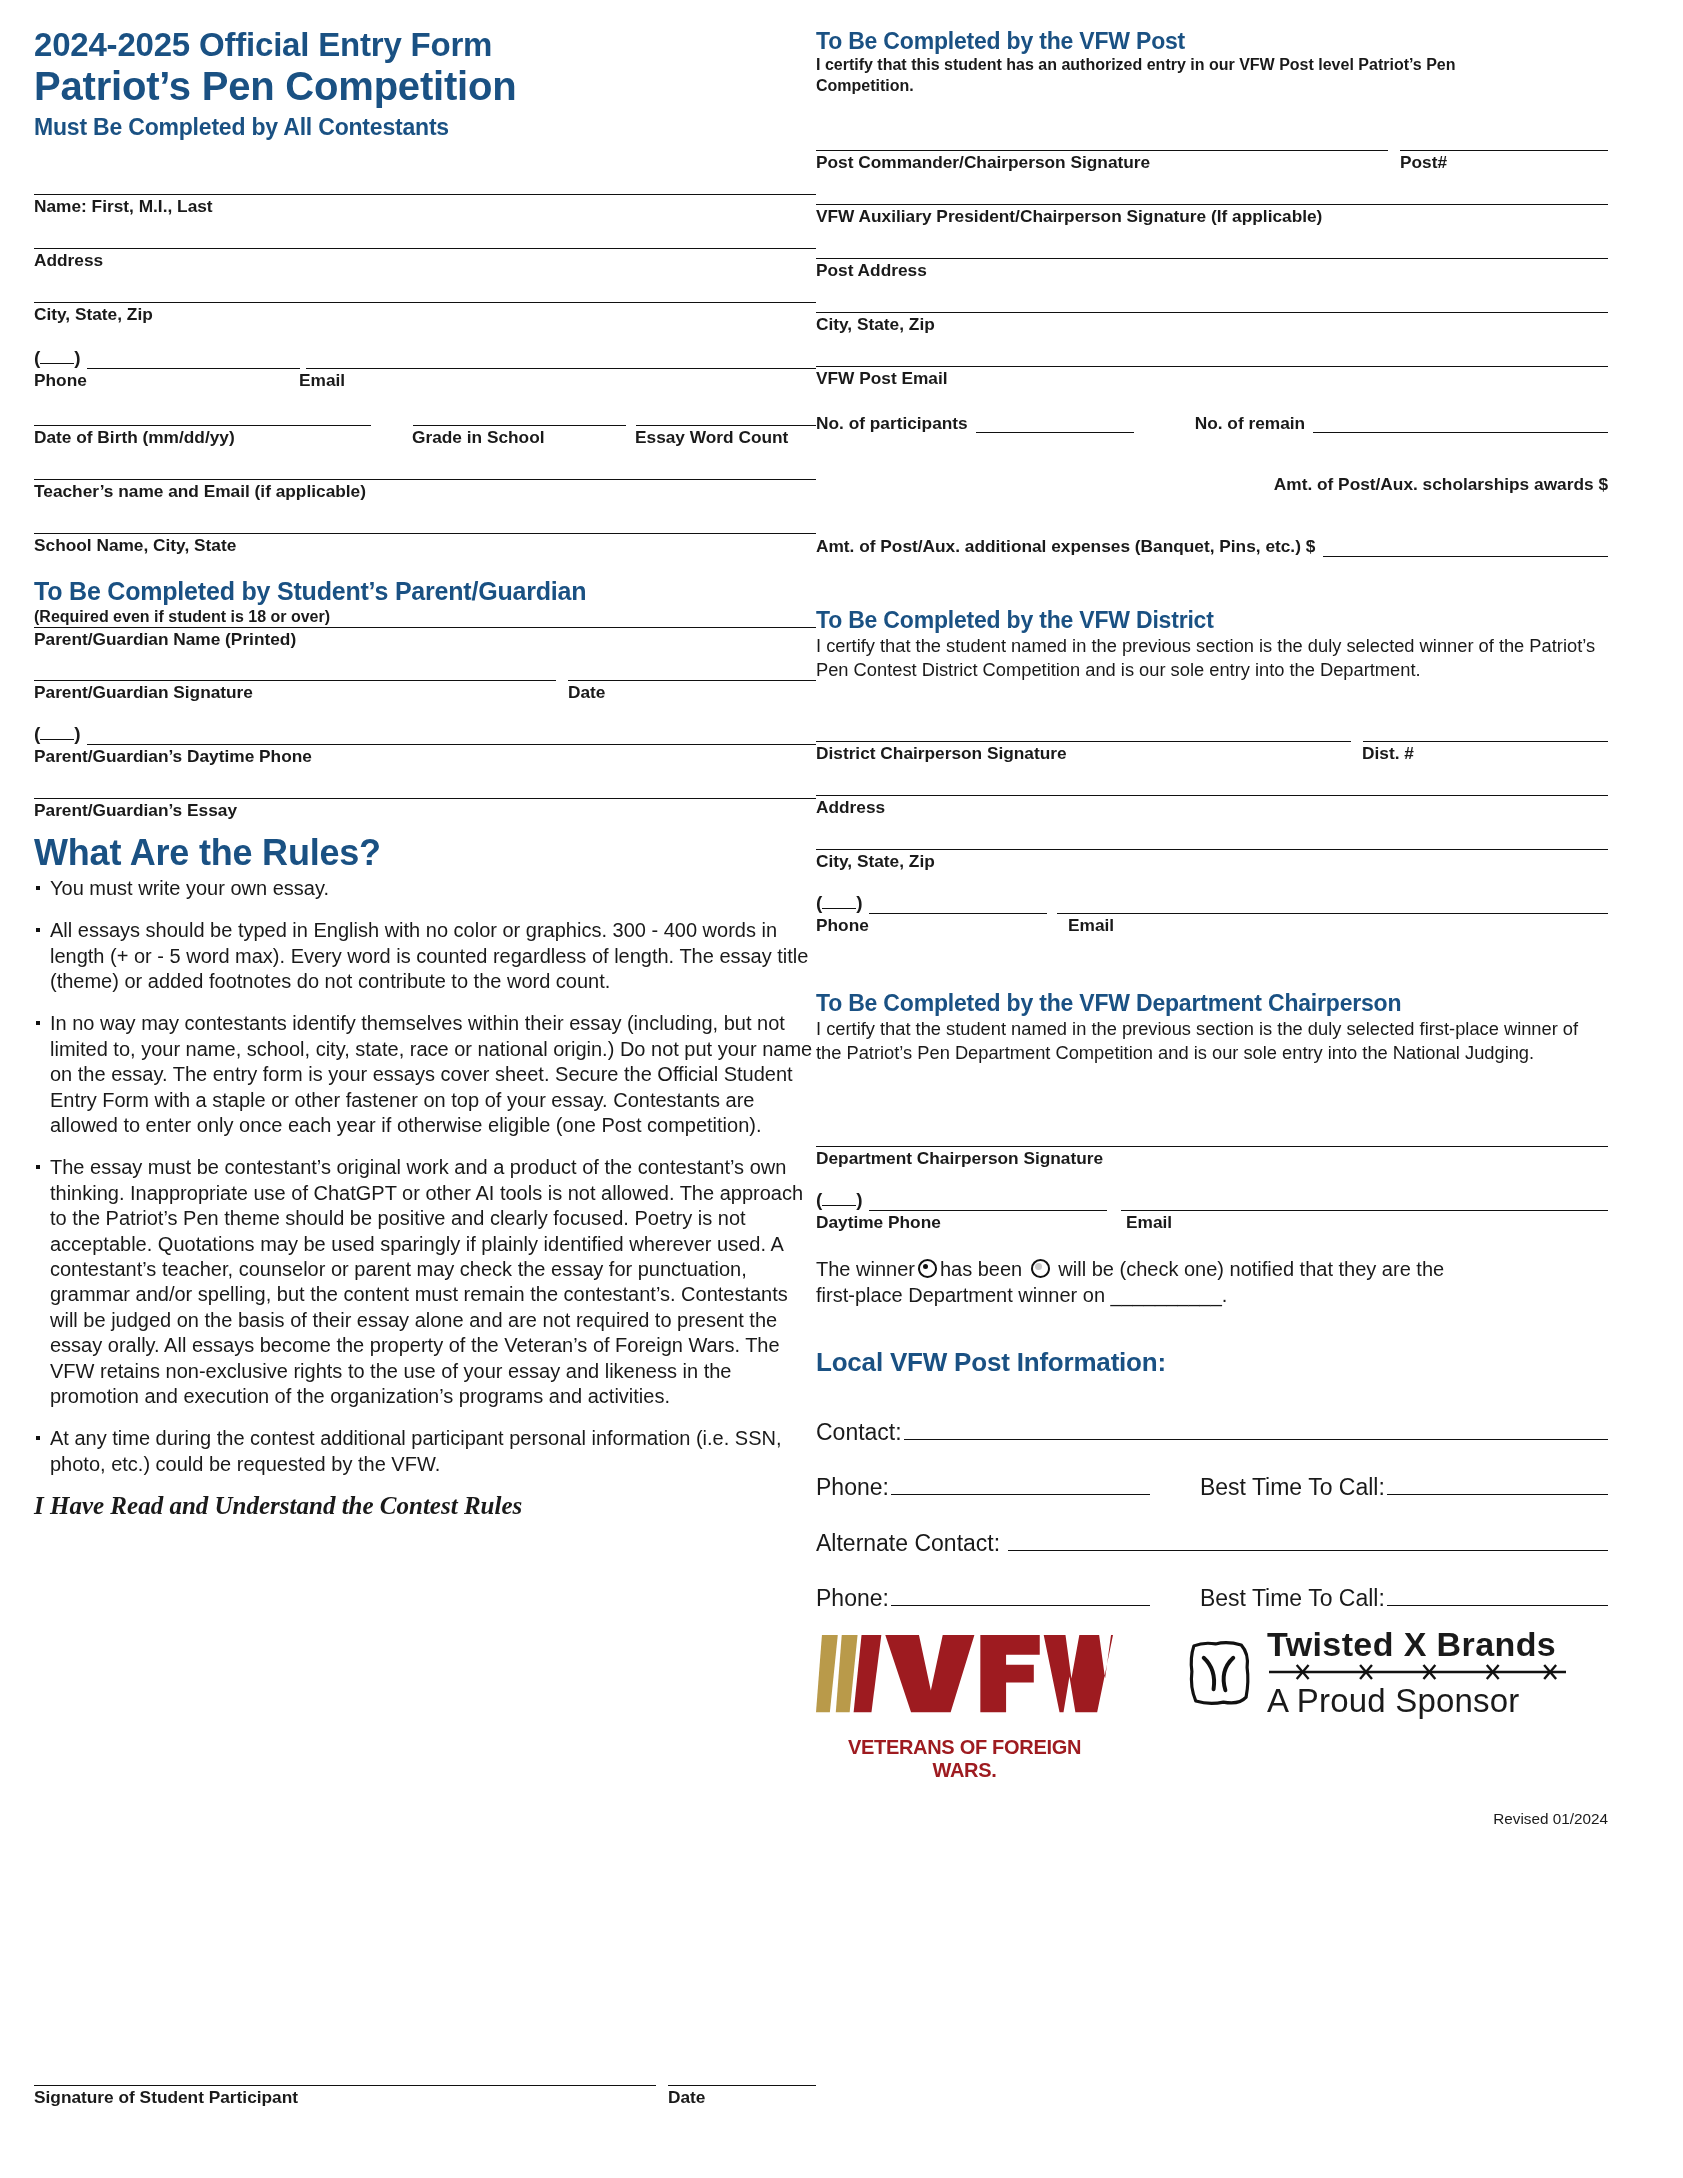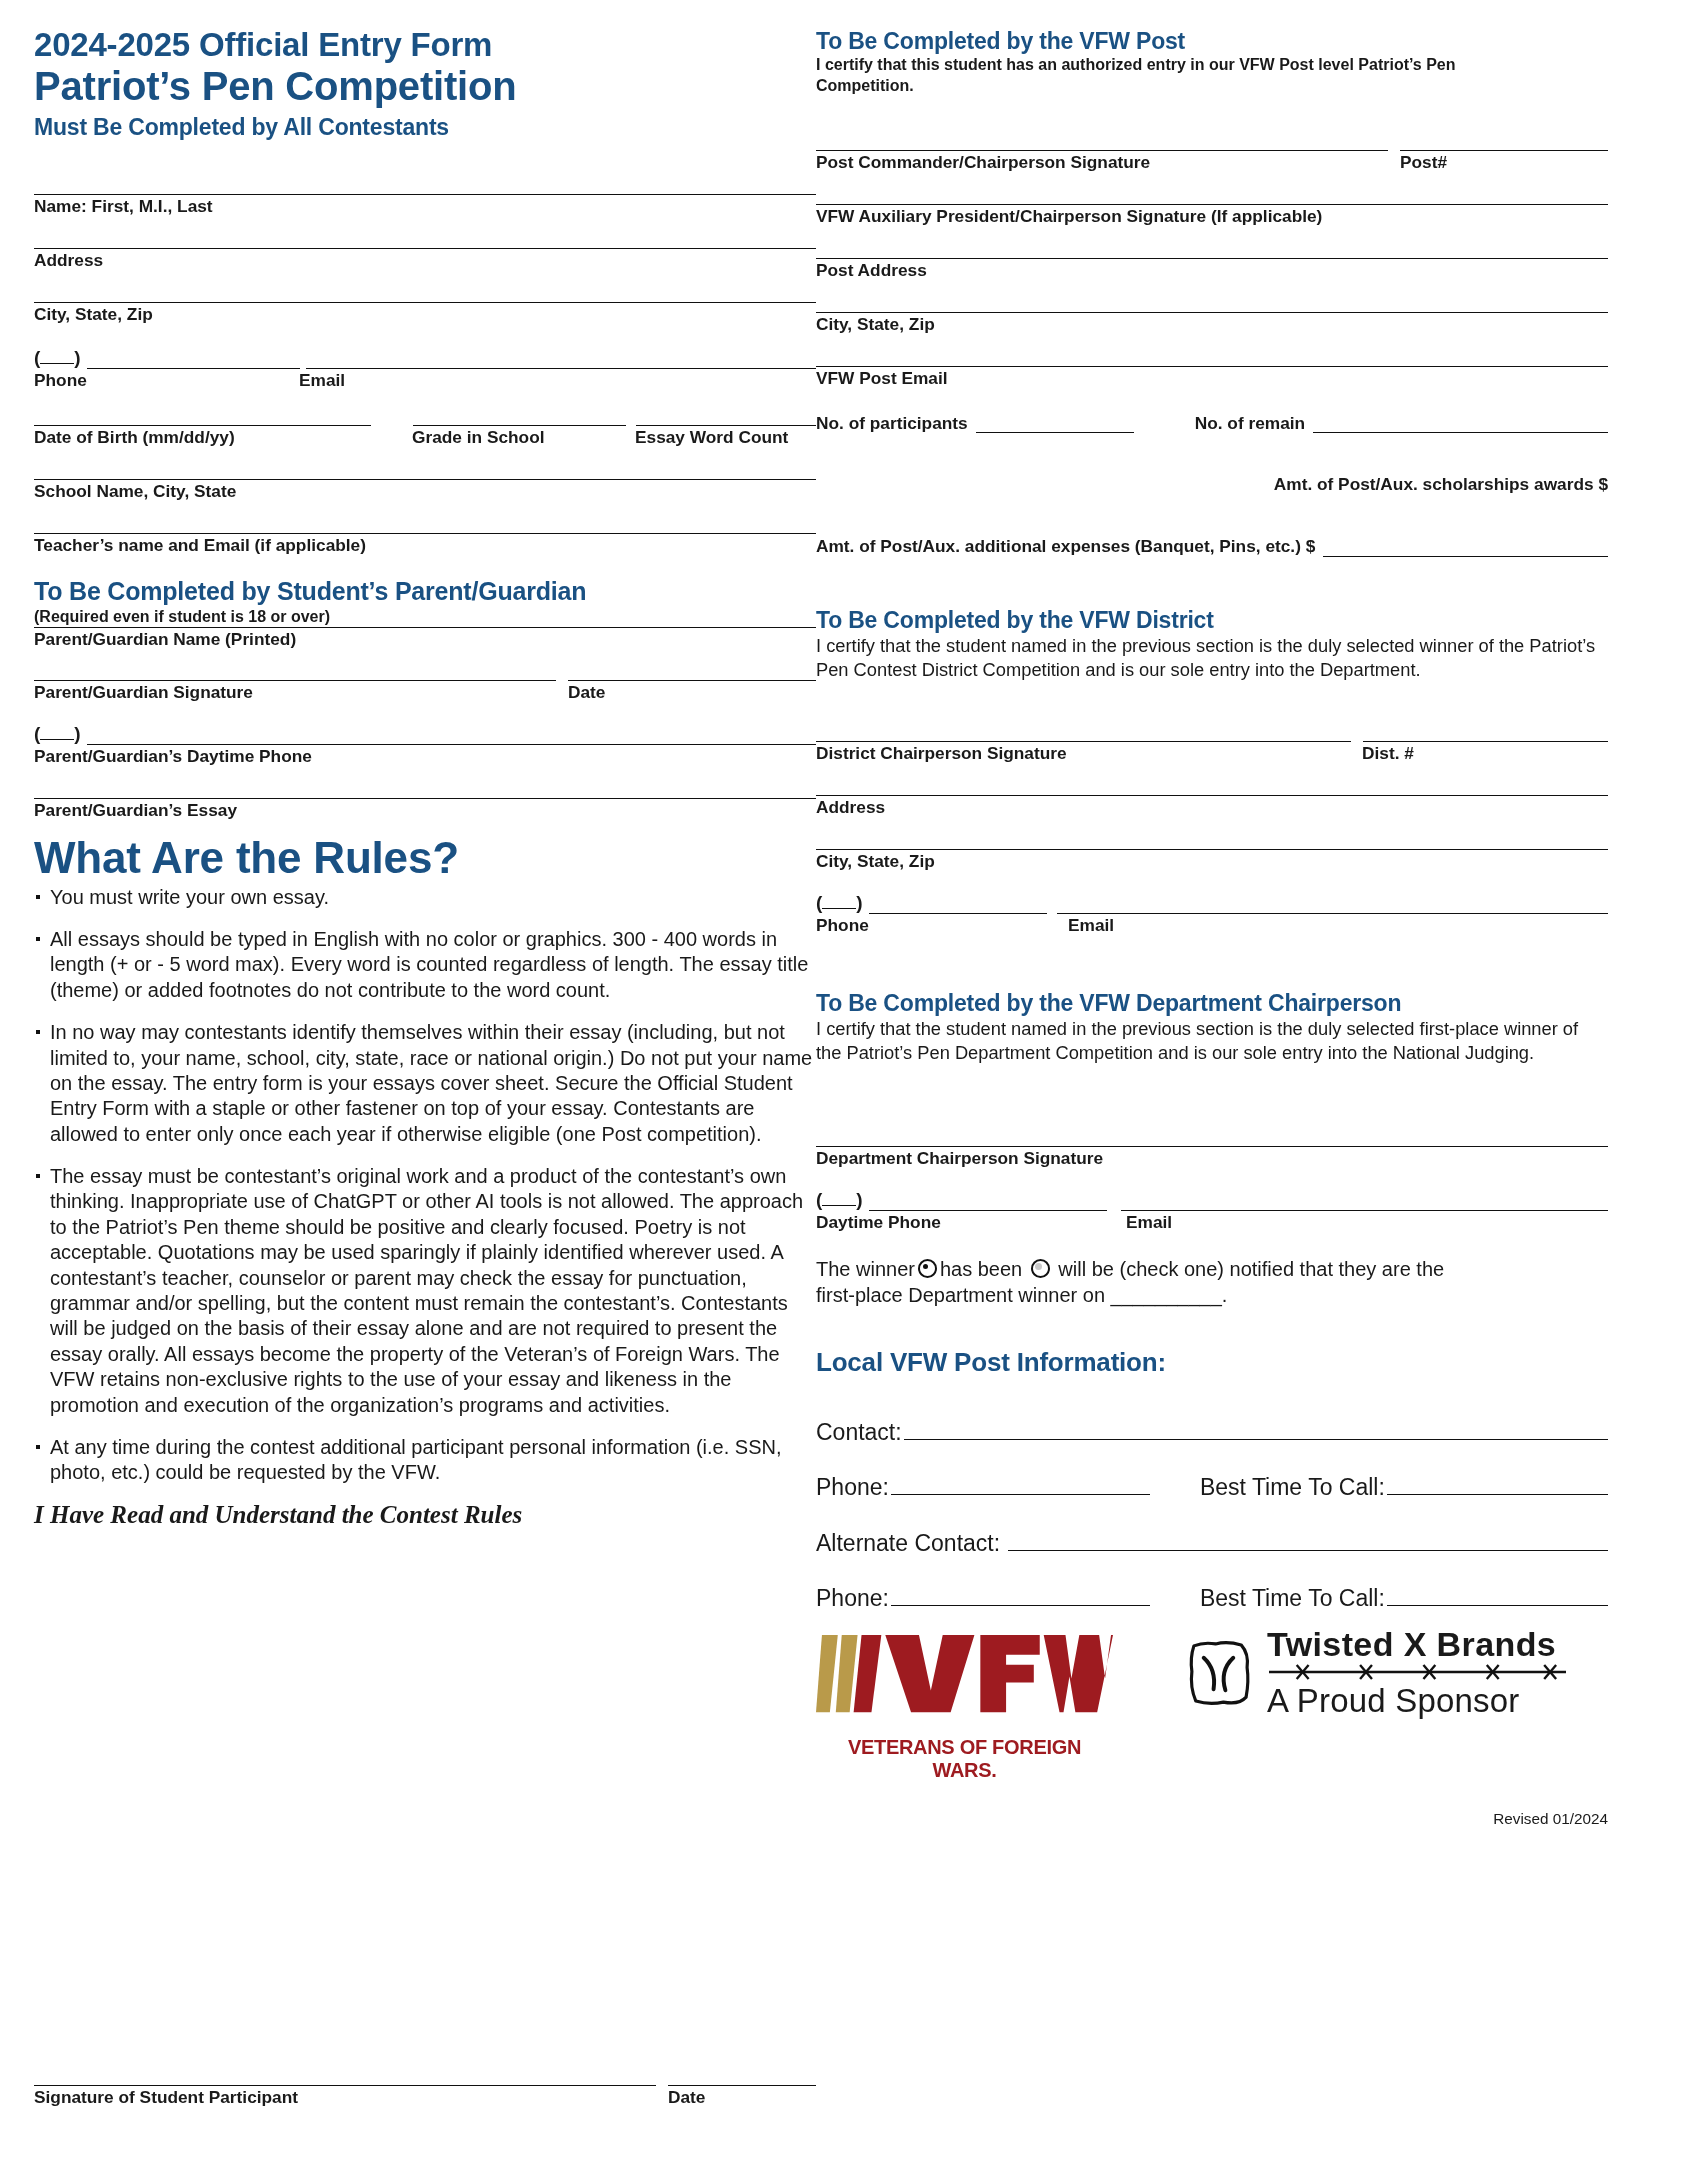--- a/index.html
+++ b/index.html
@@ -133,26 +133,26 @@
       </div>
       <div class="row" style="margin-top:2px;">
         <span class="fld-label" style="width:378px;">Date of Birth (mm/dd/yy)</span>
         <span class="fld-label" style="width:223px;">Grade in School</span>
         <span class="fld-label">Essay Word Count</span>
       </div>
     </div>
 
     <div class="field" style="margin-top:32px;">
       <div class="rule"></div>
-      <span class="fld-label lbl">School Name, City, State</span>
+      <span class="fld-label lbl">Teacher’s name and Email (if applicable)</span>
     </div>
 
     <div class="field" style="margin-top:32px;">
       <div class="rule"></div>
-      <span class="fld-label lbl">Teacher’s name and Email (if applicable)</span>
+      <span class="fld-label lbl">School Name, City, State</span>
     </div>
 
     <div style="margin-top:22px;">
       <div class="h-blue sec-head">To Be Completed by Student’s Parent/Guardian</div>
       <div class="sub-bold">(Required even if student is 18 or over)</div>
 
       <div class="field" style="">
         <div class="rule"></div>
         <span class="fld-label lbl">Parent/Guardian Name (Printed)</span>
       </div>
@@ -176,21 +176,21 @@
         <span class="fld-label lbl">Parent/Guardian’s Daytime Phone</span>
       </div>
 
       <div class="field" style="margin-top:32px;">
         <div class="rule"></div>
         <span class="fld-label lbl">Parent/Guardian’s Essay</span>
       </div>
     </div>
 
     <div style="margin-top:14px;">
-      <div class="h-blue" style="font-size:44px;line-height:1.08;margin-bottom:3px;">What Are the Rules?</div>
+      <div class="h-blue" style="font-size:36px;line-height:1.08;margin-bottom:3px;">What Are the Rules?</div>
       <ul class="bullets">
         <li>You must write your own essay.</li>
         <li>All essays should be typed in English with no color or graphics. 300 - 400 words in length (+ or - 5 word max). Every word is counted regardless of length. The essay title (theme) or added footnotes do not contribute to the word count.</li>
         <li>In no way may contestants identify themselves within their essay (including, but not limited to, your name, school, city, state, race or national origin.) Do not put your name on the essay. The entry form is your essays cover sheet. Secure the Official Student Entry Form with a staple or other fastener on top of your essay. Contestants are allowed to enter only once each year if otherwise eligible (one Post competition).</li>
         <li>The essay must be contestant’s original work and a product of the contestant’s own thinking. Inappropriate use of ChatGPT or other AI tools is not allowed. The approach to the Patriot’s Pen theme should be positive and clearly focused. Poetry is not acceptable. Quotations may be used sparingly if plainly identified wherever used. A contestant’s teacher, counselor or parent may check the essay for punctuation, grammar and/or spelling, but the content must remain the contestant’s. Contestants will be judged on the basis of their essay alone and are not required to present the essay orally. All essays become the property of the Veteran’s of Foreign Wars. The VFW retains non-exclusive rights to the use of your essay and likeness in the promotion and execution of the organization’s programs and activities.</li>
         <li>At any time during the contest additional participant personal information (i.e. SSN, photo, etc.) could be requested by the VFW.</li>
       </ul>
       <div class="serif-ital" style="margin-top:-2px;">I Have Read and Understand the Contest Rules</div>
     </div>
 

